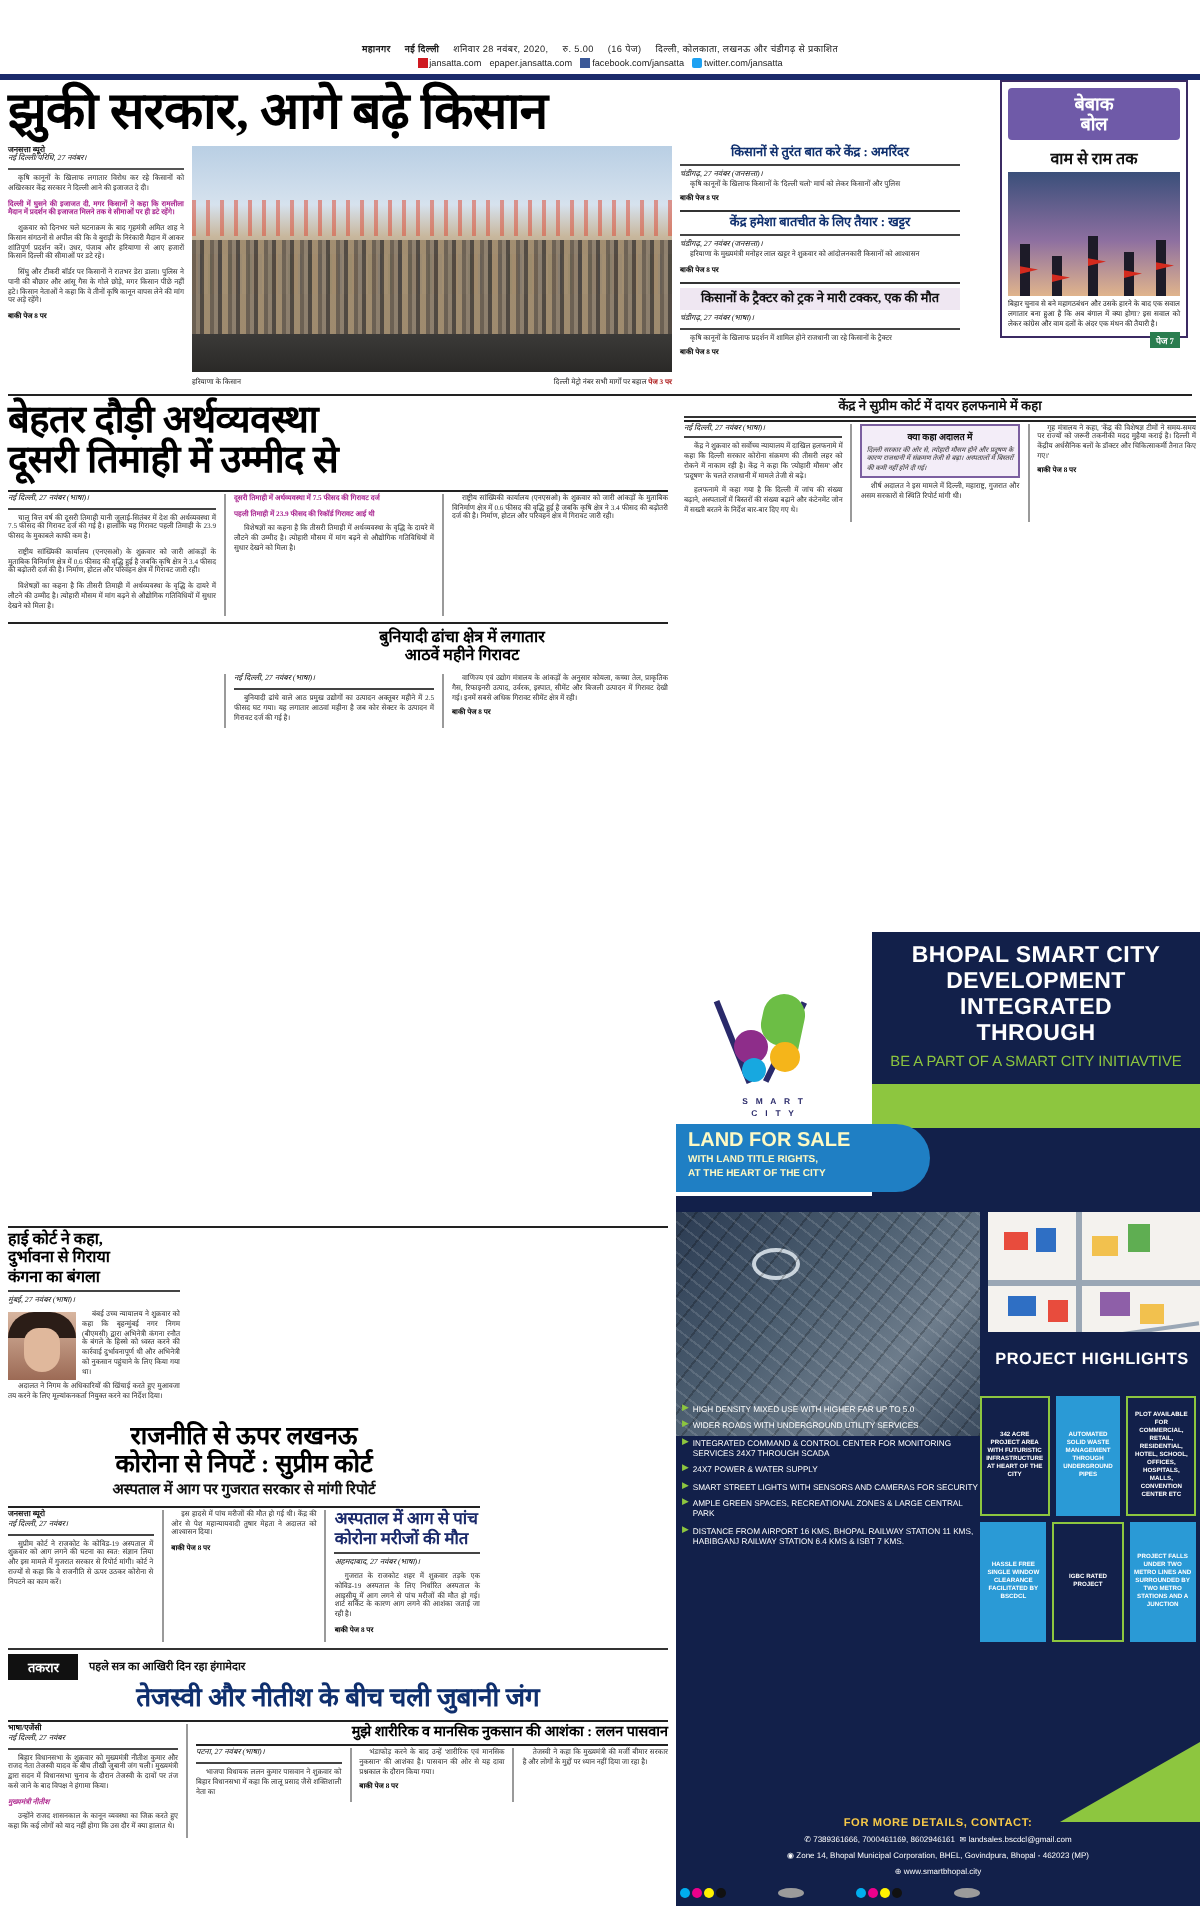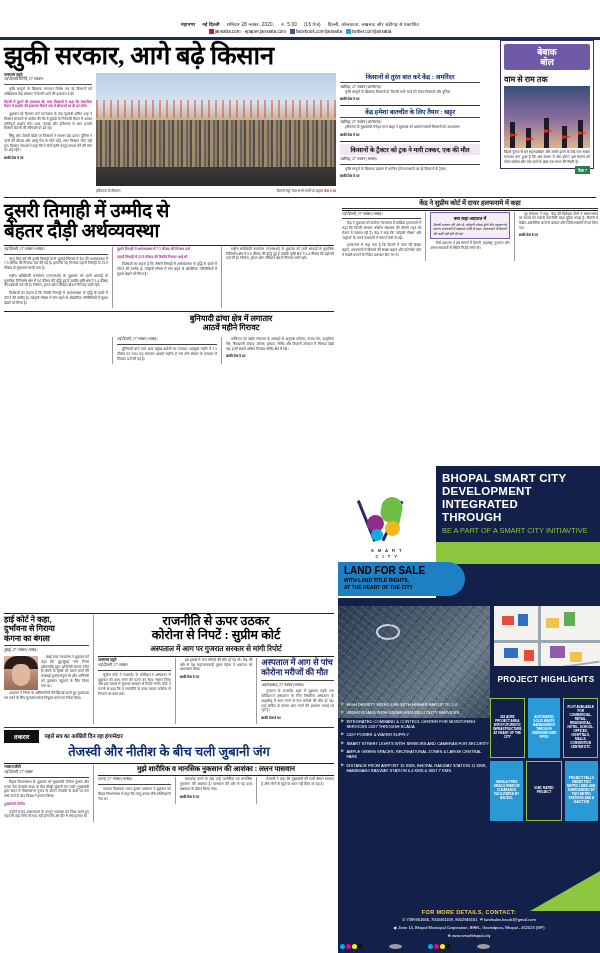--- a/index.html
+++ b/index.html
@@ -51,21 +51,21 @@
   .caption b{color:#a11;}
 
   .subhead-box{border-top:1px solid #333;padding-top:2px;margin-top:2px;}
   .sub-hl{font-size:6.4px;font-weight:bold;line-height:1.12;}
   .sub-hl.center{text-align:center;}
   .hl-shade{background:#efe7f2;padding:2px 2px;}
 
   
   .bebak{border:1px solid #3b2a63;padding:3px;}
   .bebak-badge{background:#6f5aa8;color:#fff;font-size:9px;font-weight:bold;text-align:center;padding:3px 0;line-height:1.12;border-radius:2px;}
-  .bebak-hl{font-size:8px;font-weight:bold;text-align:left;padding:3px 0 2px;}
+  .bebak-hl{font-size:8px;font-weight:bold;text-align:center;padding:3px 0 2px;}
   .bebak-photo{height:62px;background:linear-gradient(#3a4f7a,#8d6fa0 55%,#e0b48c);position:relative;overflow:hidden;}
   .bebak-photo .f{position:absolute;bottom:8px;width:9px;height:7px;background:#d42a1e;clip-path:polygon(0 0,100% 22%,0 55%);}
   .bebak-photo .p{position:absolute;bottom:0;width:5px;height:26px;background:#1d1b28;}
   .bebak-txt{font-size:3.6px;line-height:1.34;text-align:justify;padding-top:2px;color:#222;}
   .page-tag{display:inline-block;background:#2a7d4f;color:#fff;font-size:4.4px;padding:1px 3px;font-weight:bold;float:right;margin-top:1px;}
 
   
   .deck{display:flex;padding:0 4px;gap:4px;}
   .econ{width:332px;}
   .covid{width:256px;}
@@ -82,24 +82,24 @@
   .ad-top{display:flex;height:132px;}
   .ad-logo{width:98px;background:#fff;position:relative;display:flex;flex-direction:column;align-items:center;justify-content:center;}
   .scl{width:52px;height:48px;position:relative;}
   .scl .p1{position:absolute;left:20px;top:0;width:21px;height:26px;background:#6cbe45;border-radius:11px 11px 0 11px;transform:rotate(12deg);}
   .scl .p2{position:absolute;left:6px;top:18px;width:17px;height:17px;background:#8e2d8a;border-radius:9px;}
   .scl .p3{position:absolute;left:24px;top:24px;width:15px;height:15px;background:#f5b51a;border-radius:8px;}
   .scl .p4{position:absolute;left:10px;top:32px;width:12px;height:12px;background:#17a8e0;border-radius:6px;}
   .scl .bar{position:absolute;left:4px;top:2px;width:3px;height:44px;background:#2a2a6a;transform:rotate(-22deg);}
   .scl .bar2{position:absolute;left:30px;top:2px;width:3px;height:44px;background:#2a2a6a;transform:rotate(26deg);}
   .scl-txt{font-family:"Liberation Sans",sans-serif;font-size:4.2px;letter-spacing:1.4px;color:#2a2a6a;font-weight:bold;text-align:center;line-height:1.45;margin-top:3px;}
-  .ad-head{flex:1;background:#12204a;padding:6px 6px 4px;text-align:left;}
+  .ad-head{flex:1;background:#12204a;padding:6px 6px 4px;text-align:center;}
   .ad-head h2{margin:0;font-family:"Liberation Sans",sans-serif;font-size:11.5px;font-weight:bold;color:#fff;line-height:1.14;letter-spacing:.2px;}
   .ad-head h3{margin:3px 0 12px;font-family:"Liberation Sans",sans-serif;font-size:7.4px;color:#8dc63f;font-weight:normal;line-height:1.2;}
-  .ad-lfs{position:absolute;left:0;top:96px;width:116px;background:#1f7fc4;color:#000000;padding:4px 5px 5px 6px;border-radius:0 26px 26px 0;}
+  .ad-lfs{position:absolute;left:0;top:96px;width:116px;background:#1f7fc4;color:#fef9c3;padding:4px 5px 5px 6px;border-radius:0 26px 26px 0;}
   .ad-lfs .t1{font-family:"Liberation Sans",sans-serif;font-size:10px;font-weight:bold;line-height:1;}
   .ad-lfs .t2{font-family:"Liberation Sans",sans-serif;font-size:5px;font-weight:bold;line-height:1.25;margin-top:1px;}
   .ad-green{position:absolute;left:98px;top:76px;width:164px;height:22px;background:#8dc63f;}
   .ad-mid{display:flex;margin-top:8px;height:112px;padding:0 0 0 0;}
   .ad-aerial{width:152px;height:112px;background:linear-gradient(135deg,#2b3b52,#4c5e70 40%,#6d7c8b 70%,#39495c);position:relative;overflow:hidden;}
   .ad-aerial::after{content:"";position:absolute;inset:0;background:repeating-linear-gradient(38deg,rgba(255,255,255,.12) 0 1px,transparent 1px 6px),repeating-linear-gradient(-52deg,rgba(0,0,0,.22) 0 1px,transparent 1px 9px);}
   .ad-aerial .circ{position:absolute;left:38px;top:18px;width:20px;height:12px;border:2px solid #c9d3dc;border-radius:50%;}
   .ad-map{width:106px;height:86px;background:#f4f2ee;margin-left:4px;position:relative;overflow:hidden;}
   .ad-map .road{position:absolute;background:#9aa7b5;}
   .ad-map .blk{position:absolute;}
@@ -125,21 +125,21 @@
   .sc-sub{font-size:7.4px;font-weight:bold;text-align:center;line-height:1.15;padding-top:2px;}
   .fire-hl{font-size:8.4px;font-weight:bold;line-height:1.16;color:#1b2a6b;}
   .mugshot{width:34px;height:34px;background:linear-gradient(#d8b6a0,#9c6a55);float:left;margin:1px 3px 1px 0;position:relative;overflow:hidden;}
   .mugshot .hair{position:absolute;left:0;right:0;top:0;height:13px;background:#2b1d17;border-radius:16px 16px 0 0;}
   .mugshot .face{position:absolute;left:8px;top:8px;width:18px;height:22px;background:#e0b89c;border-radius:9px 9px 11px 11px;}
 
   .takrar{display:flex;align-items:center;gap:5px;border-top:1px solid #333;padding-top:2px;margin-top:3px;}
   .badge-black{background:#111;color:#fff;font-size:6.4px;font-weight:bold;padding:2px 10px;}
   .takrar-kick{font-size:5.6px;font-weight:bold;}
   .tej-hl{font-size:13px;font-weight:bold;line-height:1.1;color:#0f2f6e;text-align:center;padding:2px 0 3px;}
-  .lalan-hl{font-size:7.2px;font-weight:bold;text-align:center;line-height:1.15;}
+  .lalan-hl{font-size:7.2px;font-weight:bold;text-align:right;line-height:1.15;}
   .pull{color:#b02a8f;font-weight:bold;font-style:italic;}
 
   .cmyk{position:absolute;left:340px;bottom:4px;display:flex;gap:26px;align-items:center;}
   .cmyk .grp{display:flex;gap:1px;}
   .cmyk .d{width:5px;height:5px;border-radius:50%;}
   .cmyk .e{width:13px;height:5px;border-radius:50%;background:#9b9b9b;}
 </style>
 </head>
 <body>
 
@@ -250,22 +250,22 @@
       </div>
     </div>
   </div>
 
   <div class="rule-thin" style="margin:4px 4px 0;"></div>
 
   <div class="deck">
 
     <div class="econ">
       <div class="hl econ-title">
+        <div>बेहतर दौड़ी अर्थव्यवस्था</div>
         <div>दूसरी तिमाही में उम्मीद से</div>
-        <div>बेहतर दौड़ी अर्थव्यवस्था</div>
       </div>
       <div class="rule-thin"></div>
       <div style="display:flex;gap:4px;">
         <div style="width:104px;">
           <div class="byline" style="font-weight:normal;font-style:italic;">नई दिल्ली, 27 नवंबर (भाषा)।</div>
           <div class="divline"></div>
           <div class="body-col">
             <p>चालू वित्त वर्ष की दूसरी तिमाही यानी जुलाई-सितंबर में देश की अर्थव्यवस्था में 7.5 फीसद की गिरावट दर्ज की गई है। हालांकि यह गिरावट पहली तिमाही के 23.9 फीसद के मुकाबले काफी कम है।</p>
             <p>राष्ट्रीय सांख्यिकी कार्यालय (एनएसओ) के शुक्रवार को जारी आंकड़ों के मुताबिक विनिर्माण क्षेत्र में 0.6 फीसद की वृद्धि हुई है जबकि कृषि क्षेत्र ने 3.4 फीसद की बढ़ोतरी दर्ज की है। निर्माण, होटल और परिवहन क्षेत्र में गिरावट जारी रही।</p>
             <p>विशेषज्ञों का कहना है कि तीसरी तिमाही में अर्थव्यवस्था के वृद्धि के दायरे में लौटने की उम्मीद है। त्योहारी मौसम में मांग बढ़ने से औद्योगिक गतिविधियों में सुधार देखने को मिला है।</p>
@@ -466,21 +466,21 @@
       </div>
       <div class="l">
         <span>⊕</span>
         <span>www.smartbhopal.city</span>
       </div>
     </div>
   </div>
 
   <div class="bl">
     <div class="rule-thin"></div>
-    <div style="display:flex;gap:4px;">
+    <div style="display:flex;gap:4px;flex-direction:column;">
 
       <div style="width:86px;">
         <div class="hl kangana-hl">
           <div>हाई कोर्ट ने कहा,</div>
           <div>दुर्भावना से गिराया</div>
           <div>कंगना का बंगला</div>
         </div>
         <div class="divline"></div>
         <div class="byline" style="font-weight:normal;font-style:italic;">मुंबई, 27 नवंबर (भाषा)।</div>
         <div class="body-col" style="margin-top:2px;">
@@ -490,21 +490,21 @@
             </div>
           <p>बंबई उच्च न्यायालय ने शुक्रवार को कहा कि बृहन्मुंबई नगर निगम (बीएमसी) द्वारा अभिनेत्री कंगना रनौत के बंगले के हिस्से को ध्वस्त करने की कार्रवाई दुर्भावनापूर्ण थी और अभिनेत्री को नुकसान पहुंचाने के लिए किया गया था।</p>
           <p>अदालत ने निगम के अधिकारियों की खिंचाई करते हुए मुआवजा तय करने के लिए मूल्यांकनकर्ता नियुक्त करने का निर्देश दिया।</p>
         </div>
       </div>
 
       <div class="vrule"></div>
 
       <div style="width:236px;">
         <div class="hl sc-hl">
-          <div>राजनीति से ऊपर उठकर</div>
+          <div>राजनीति से ऊपर लखनऊ</div>
           <div>कोरोना से निपटें : सुप्रीम कोर्ट</div>
         </div>
         <div class="sc-sub">अस्पताल में आग पर गुजरात सरकार से मांगी रिपोर्ट</div>
         <div class="rule-thin" style="margin-top:3px;"></div>
         <div style="display:flex;gap:4px;">
           <div style="width:74px;">
             <div class="byline">जनसत्ता ब्यूरो</div>
             <div class="byline" style="font-weight:normal;font-style:italic;">नई दिल्ली, 27 नवंबर।</div>
             <div class="divline"></div>
             <div class="body-col">

